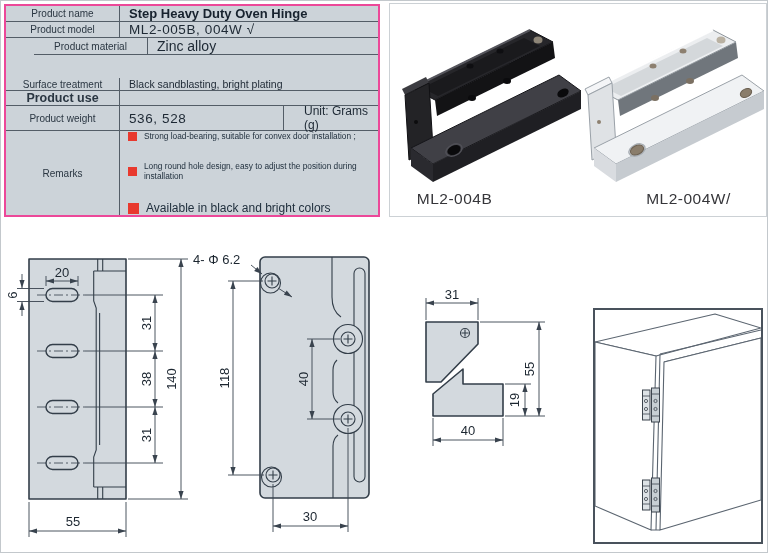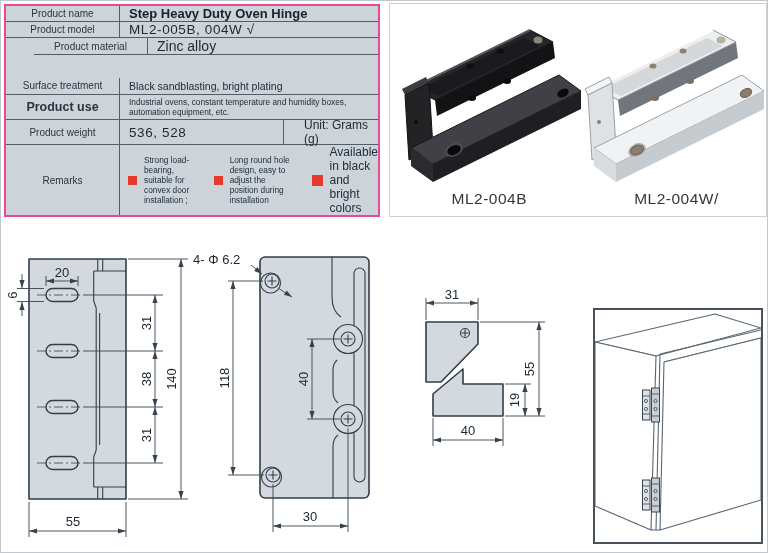--- a/index.html
+++ b/index.html
@@ -26,36 +26,36 @@
   .r2 { height:21px;justify-content:space-between; } .r2 .t-value { font-size:13.5px; letter-spacing:.6px; color:#202b36; }
   .r3 { height:20px;margin-left:28px; } .r3 .t-value { font-size:14px; }
   .r4 { height:21px;margin-top:23px; } .r4 .t-value { font-size:10.5px; }
   .r5 { height:33px; } .r5 .t-label { font-size:12.5px; font-weight:bold; }
                         .r5 .t-value { font-size:8.3px; }
   .r6 { height:25px; } .r6 .t-value { font-size:13.5px; letter-spacing:.6px; }
   .t-unit {
     width:95px; flex:0 0 95px; border-left:1px solid #535d67; box-sizing:border-box;
     display:flex; align-items:center; padding-left:20px; font-size:12px;
   }
-  .remarks-content { flex:1; display:flex; flex-direction:row; justify-content:center; gap:20px; padding-left:8px; }
+  .remarks-content { flex:1; display:flex; flex-direction:column; justify-content:center; gap:20px; padding-left:8px; }
   .bullet-line { display:flex; align-items:center; gap:7px; font-size:8.3px; color:#21303e; }
   .bullet-line.big { font-size:12px; }
   .bullet-sq { width:9px; height:9px; background:#e8392e; flex:0 0 9px; }
   .bullet-line.big .bullet-sq { width:11px; height:11px; flex-basis:11px; }
   
   .photo-panel {
     position:absolute; left:388px; top:2px; width:378px; height:214px; box-sizing:border-box;
     border:1px solid #ccd1d5; background:#fff;
   }
   .photo-label {
     position:absolute; top:186px; font-size:15.5px; color:#36363a; letter-spacing:.5px;
     text-align:center;
   }
-  .photo-label.left { left:22px; width:115px;text-align:right; }
-  .photo-label.right { left:224px; width:125px; }
+  .photo-label.left { left:7px; width:115px; }
+  .photo-label.right { left:236px; width:125px; }
   
   .drawings-svg { position:absolute; left:0; top:215px; }
   .plate { fill:#d3d9de; stroke:#333e49; stroke-width:1.6; stroke-linejoin:round; }
   .thin  { fill:none; stroke:#333e49; stroke-width:1.1; }
   .slot  { fill:none; stroke:#333e49; stroke-width:1.4; }
   .bulge { fill:#d3d9de; stroke:#333e49; stroke-width:1.1; }
   .cl    { fill:none; stroke:#333e49; stroke-width:.8; stroke-dasharray:9 3 2 3; }
   .ext   { fill:none; stroke:#39434e; stroke-width:.9; }
   .dim   { stroke:#39434e; stroke-width:.9; }
   .drawings-svg text { font-family:"Liberation Sans", sans-serif; font-size:13px; fill:#1c2630; }
@@ -82,21 +82,20 @@
     <div class="t-row r3">
       <div class="t-label">Product material</div>
       <div class="t-value">Zinc alloy</div>
     </div>
     <div class="t-row r4">
       <div class="t-label">Surface treatment</div>
       <div class="t-value">Black sandblasting, bright plating</div>
     </div>
     <div class="t-row r5">
       <div class="t-label">Product use</div>
-      <div class="t-value">Industrial ovens, constant temperature and humidity boxes, automation equipment, etc.</div>
     </div>
     <div class="t-row r6">
       <div class="t-label">Product weight</div>
       <div class="t-value">536, 528</div>
       <div class="t-unit">Unit: Grams (g)</div>
     </div>
     <div class="t-row r7">
       <div class="t-label">Remarks</div>
       <div class="remarks-content">
         <div class="bullet-line">

